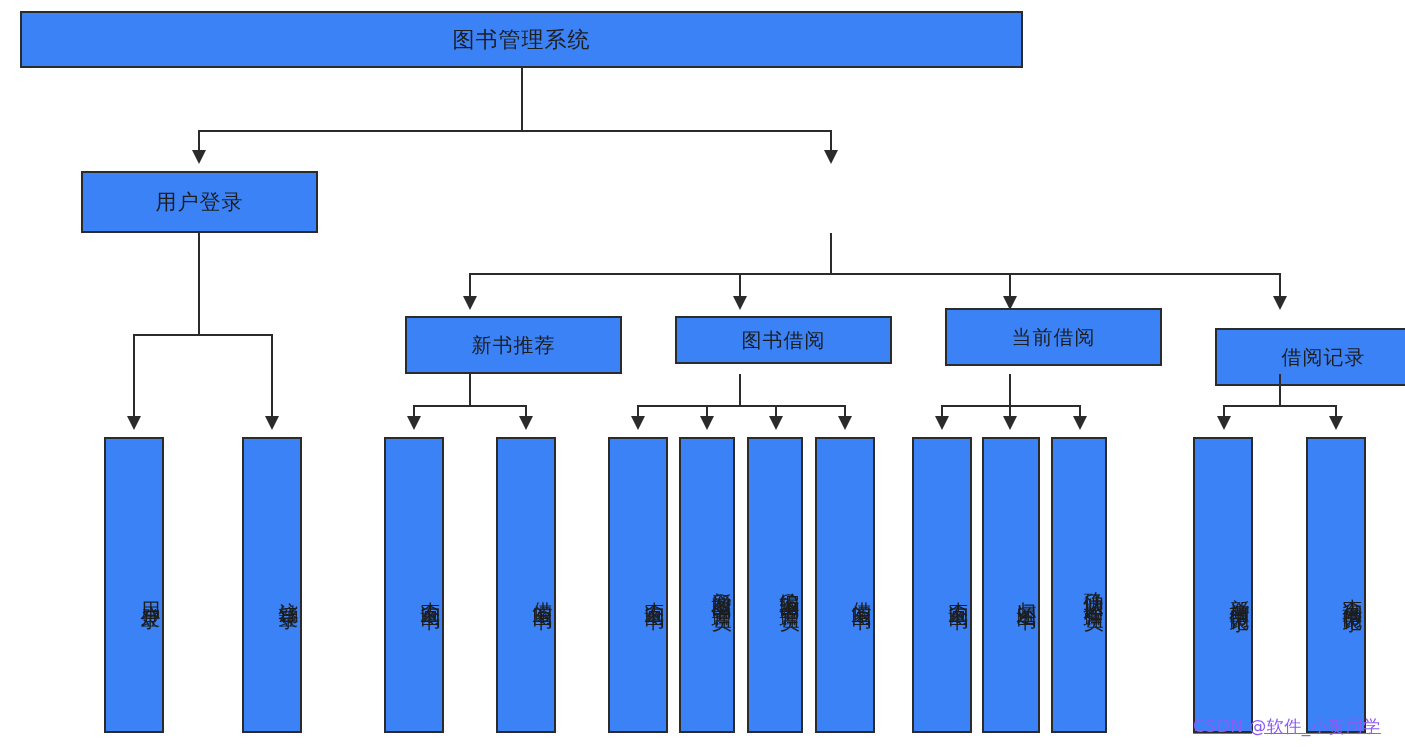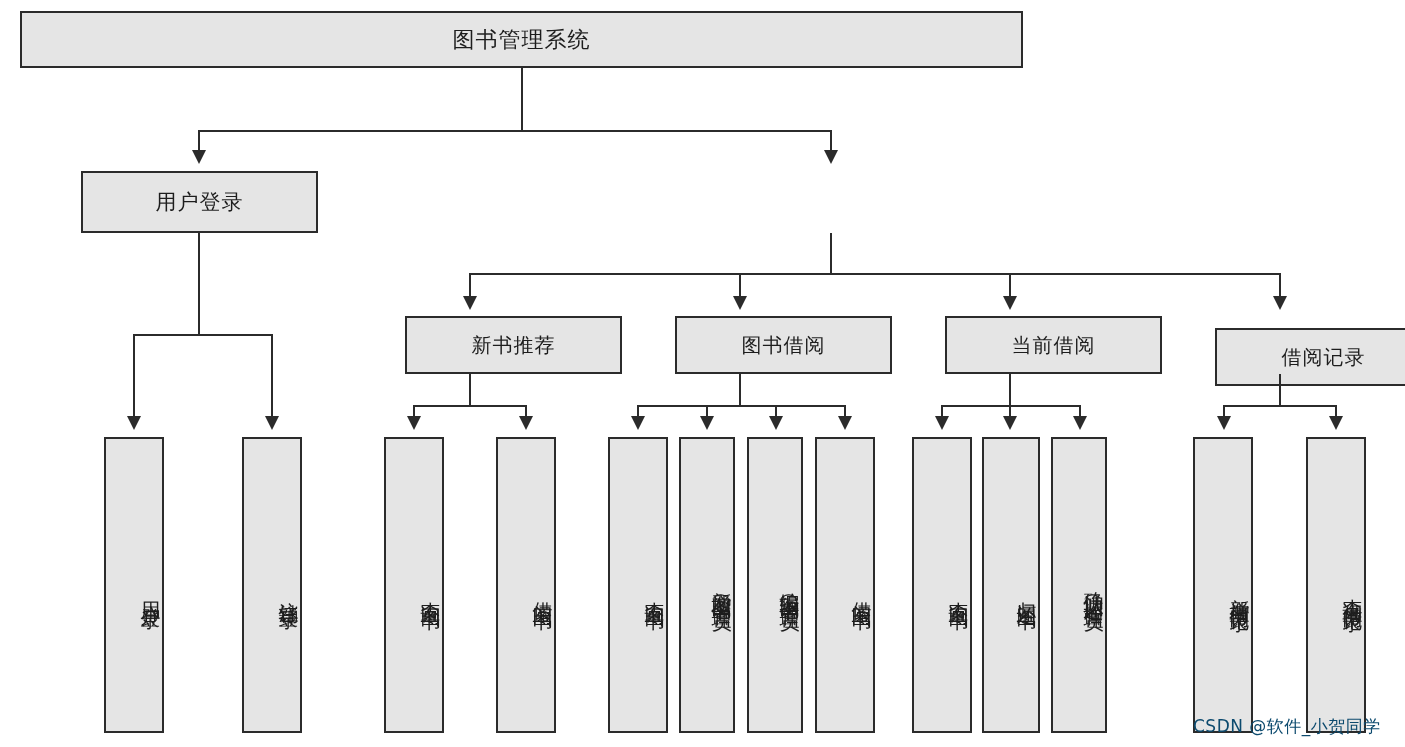--- a/index.html
+++ b/index.html
@@ -12,21 +12,21 @@
     width:1405px;
     height:747px;
     background:#ffffff;
     overflow:hidden;
   }
   
   .node{
     position:absolute;
     box-sizing:border-box;
     border:2px solid #2b2b2b;
-    background:#e5e5e5;
+    background:#3b82f6;
     display:flex;
     align-items:center;
     justify-content:center;
     color:#1d1d1d;
     letter-spacing:1px;
   }
   .node.root{font-size:22px;}
   .node.lvl2{font-size:21px;}
   .node.lvl3{font-size:20px;margin-left:44px;}
   .node.leaf{
@@ -46,25 +46,26 @@
   .arrow{
     position:absolute;
     width:0;height:0;
     border-left:7px solid transparent;
     border-right:7px solid transparent;
     border-top:14px solid #2b2b2b;
   }
   
   #watermark{
     position:absolute;
-    color:#0c4a6e;
+    color:#8b5cf6;
     font-size:17px;
     letter-spacing:0.5px;
     white-space:nowrap;
     user-select:none;
+    text-decoration:underline;
   }
 </style>
 </head>
 <body>
 
 <div id="canvas">
 
   <div class="node root" style="left:20px;top:11px;width:1003px;height:57px;">
     <span>图书管理系统</span>
   </div>
@@ -95,24 +96,24 @@
   <div class="vline" style="left:739px;top:273px;height:25px;"></div>
   <div class="arrow" style="left:733px;top:296px;"></div>
   <div class="vline" style="left:1009px;top:273px;height:25px;"></div>
   <div class="arrow" style="left:1003px;top:296px;"></div>
   <div class="vline" style="left:1279px;top:273px;height:25px;"></div>
   <div class="arrow" style="left:1273px;top:296px;"></div>
 
   <div class="node lvl3" style="left:361px;top:316px;width:217px;height:58px;">
     <span>新书推荐</span>
   </div>
-  <div class="node lvl3" style="left:631px;top:316px;width:217px;height:58px;">
+  <div class="node lvl3" style="left:631px;top:316px;width:217px;height:48px;">
     <span>图书借阅</span>
   </div>
-  <div class="node lvl3" style="left:901px;top:316px;width:217px;height:58px;">
+  <div class="node lvl3" style="left:901px;top:308px;width:217px;height:58px;">
     <span>当前借阅</span>
   </div>
   <div class="node lvl3" style="left:1171px;top:328px;width:217px;height:58px;">
     <span>借阅记录</span>
   </div>
 
   <div class="vline" style="left:469px;top:374px;height:32px;"></div>
   <div class="hline" style="left:413px;top:405px;width:114px;"></div>
   <div class="vline" style="left:413px;top:405px;height:13px;"></div>
   <div class="arrow" style="left:407px;top:416px;"></div>

